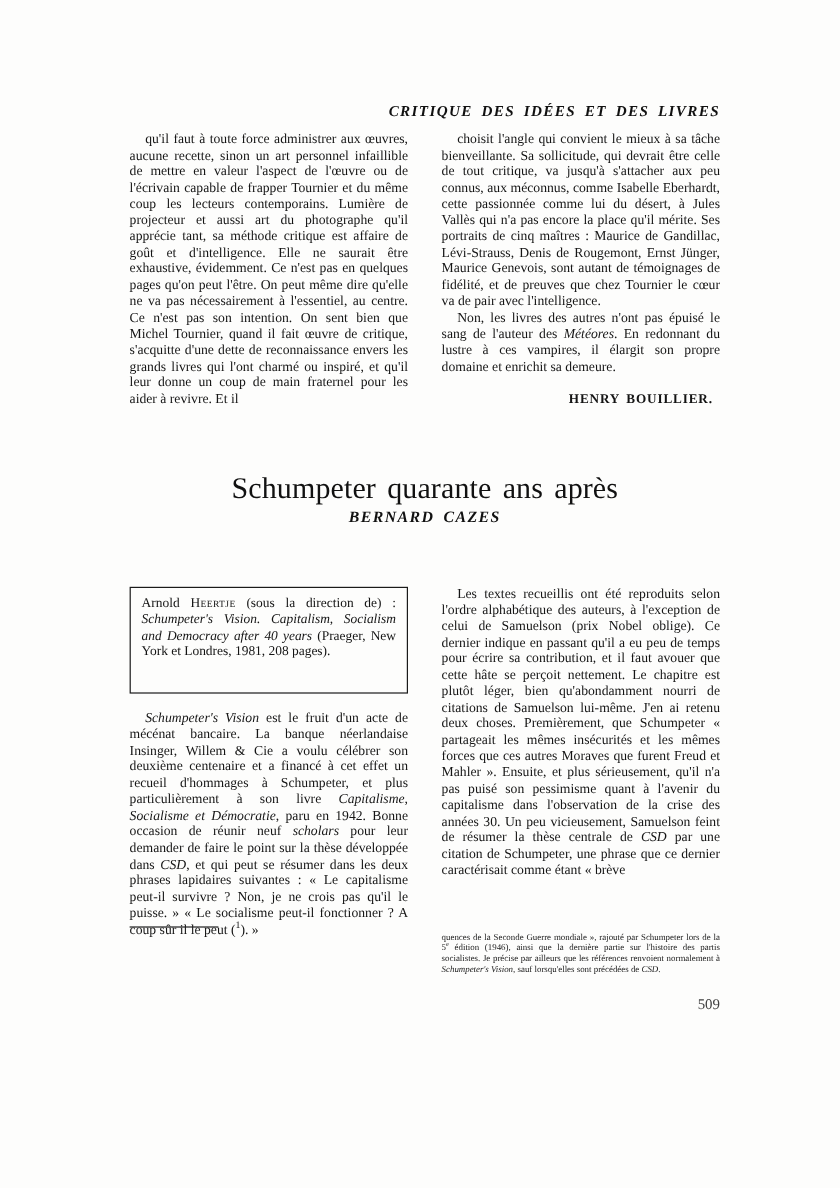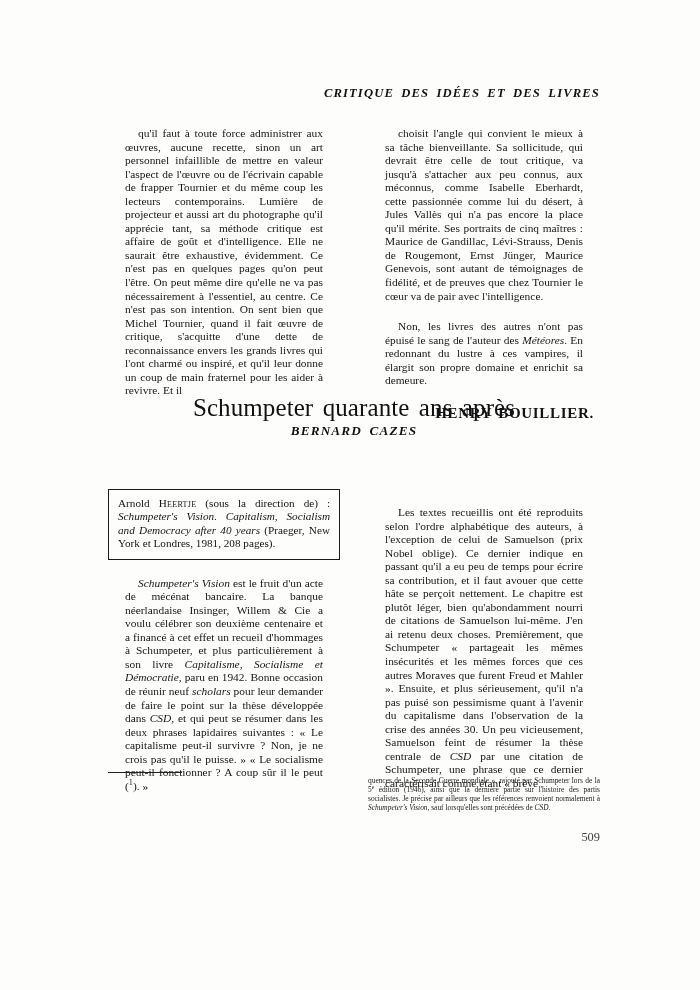--- a/index.html
+++ b/index.html
@@ -43,40 +43,40 @@
   .cols {
     position: absolute;
     display: flex;
     justify-content: space-between;
   }
   .col {
     width: 232px;
   }
 
   p.body {
-    margin: 17px;
+    margin: 0;
     font-size: 11.4px;
     line-height: 13.55px;
     text-align: justify;
     text-justify: inter-word;
     hyphens: none;
     color: #151515;
   }
   p.body + p.body { margin-top: 0; }
   p.indent { text-indent: 13px; }
 
   i, .it { font-style: italic; }
 
   
   #top-block { left: 108px; top: 110px; width: 492px; }
 
   .signature {
     margin-top: 14px;
     text-align: right;
-    font-size: 15px;
+    font-size: 11px;
     letter-spacing: 0.7px;
     word-spacing: 2px;
     font-weight: bold;
     padding-right: 6px;
   }
 
   
   .article-title {
     position: absolute;
     left: 108px;
@@ -100,21 +100,21 @@
     font-weight: bold;
     font-size: 13.2px;
     letter-spacing: 1.2px;
     word-spacing: 3px;
     color: #111;
   }
 
   
   .ref-box {
     border: 1.3px solid #1a1a1a;
-    padding: 7px 9px 8px 9px;
+    padding: 7px 9px 26px 9px;
     margin-bottom: 15px;
     box-sizing: border-box;
   }
   .ref-box p {
     margin: 0;
     font-size: 11.2px;
     line-height: 13.4px;
     text-align: justify;
     text-indent: 0;
   }

